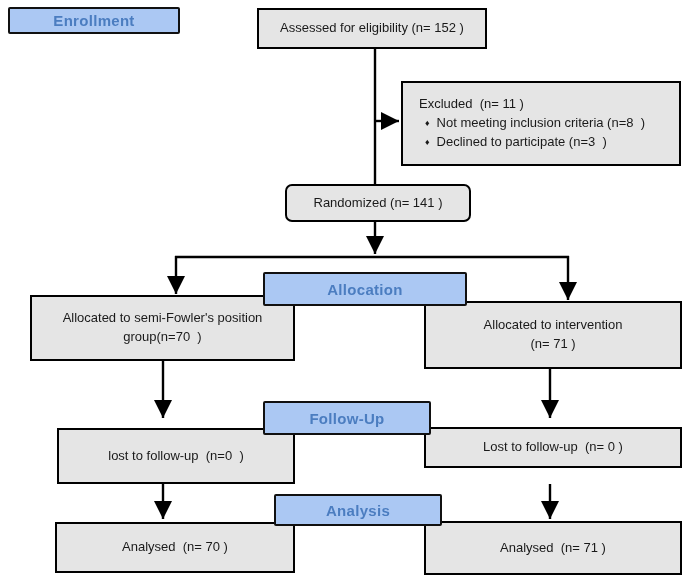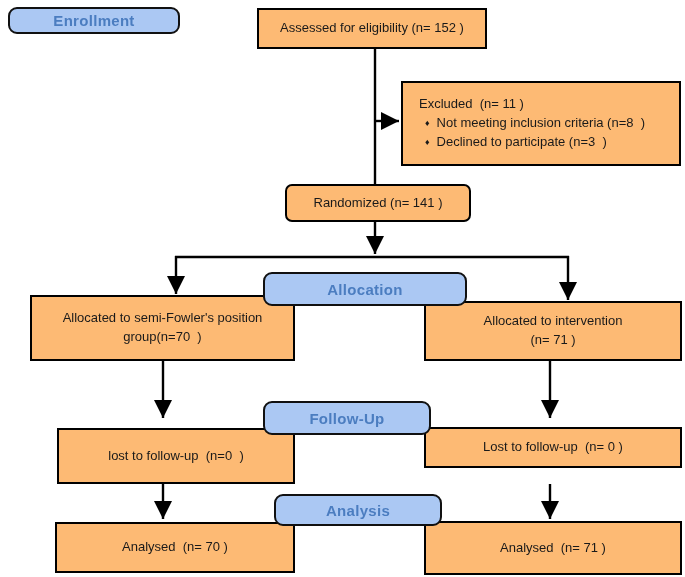--- a/index.html
+++ b/index.html
@@ -11,21 +11,21 @@
     position: relative;
     width: 685px;
     height: 577px;
     background: #ffffff;
     font-family: "Liberation Sans", "DejaVu Sans", sans-serif;
     color: #1a1a1a;
     overflow: hidden;
   }
   .box {
     position: absolute;
-    background: #fdba74;
+    background: #e5e5e5;
     border: 2px solid #000000;
     box-sizing: border-box;
     display: flex;
     flex-direction: column;
     align-items: center;
     justify-content: center;
     text-align: center;
     font-size: 13px;
     line-height: 1.45;
     white-space: pre-wrap;
@@ -45,21 +45,21 @@
   }
   .bullet {
     font-size: 9px;
     position: relative;
     top: -1px;
   }
   .badge {
     position: absolute;
     background: var(--badge-fill, #abc8f3);
     border: 2px solid #111111;
-    border-radius: 9px;
+    border-radius: 2px;
     box-sizing: border-box;
     display: flex;
     align-items: center;
     justify-content: center;
     font-size: 15px;
     font-weight: bold;
     color: var(--badge-text, #4b7dc0);
     letter-spacing: 0.3px;
     z-index: 4;
   }
@@ -123,21 +123,21 @@
 
   <div class="box" style="left:285px; top:184px; width:186px; height:38px;border-radius:7px;">
     <div>Randomized (n= 141 )</div>
   </div>
 
   <div class="box" style="left:30px; top:295px; width:265px; height:66px;">
     <div>Allocated to semi-Fowler's position</div>
     <div>group(n=70  )</div>
   </div>
 
-  <div class="box" style="left:424px; top:301px; width:258px; height:60px;">
+  <div class="box" style="left:424px; top:301px; width:258px; height:68px;">
     <div>Allocated to intervention</div>
     <div>(n= 71 )</div>
   </div>
 
   <div class="box" style="left:57px; top:428px; width:238px; height:56px;">
     <div>lost to follow-up  (n=0  )</div>
   </div>
 
   <div class="box" style="left:424px; top:427px; width:258px; height:41px;">
     <div>Lost to follow-up  (n= 0 )</div>

